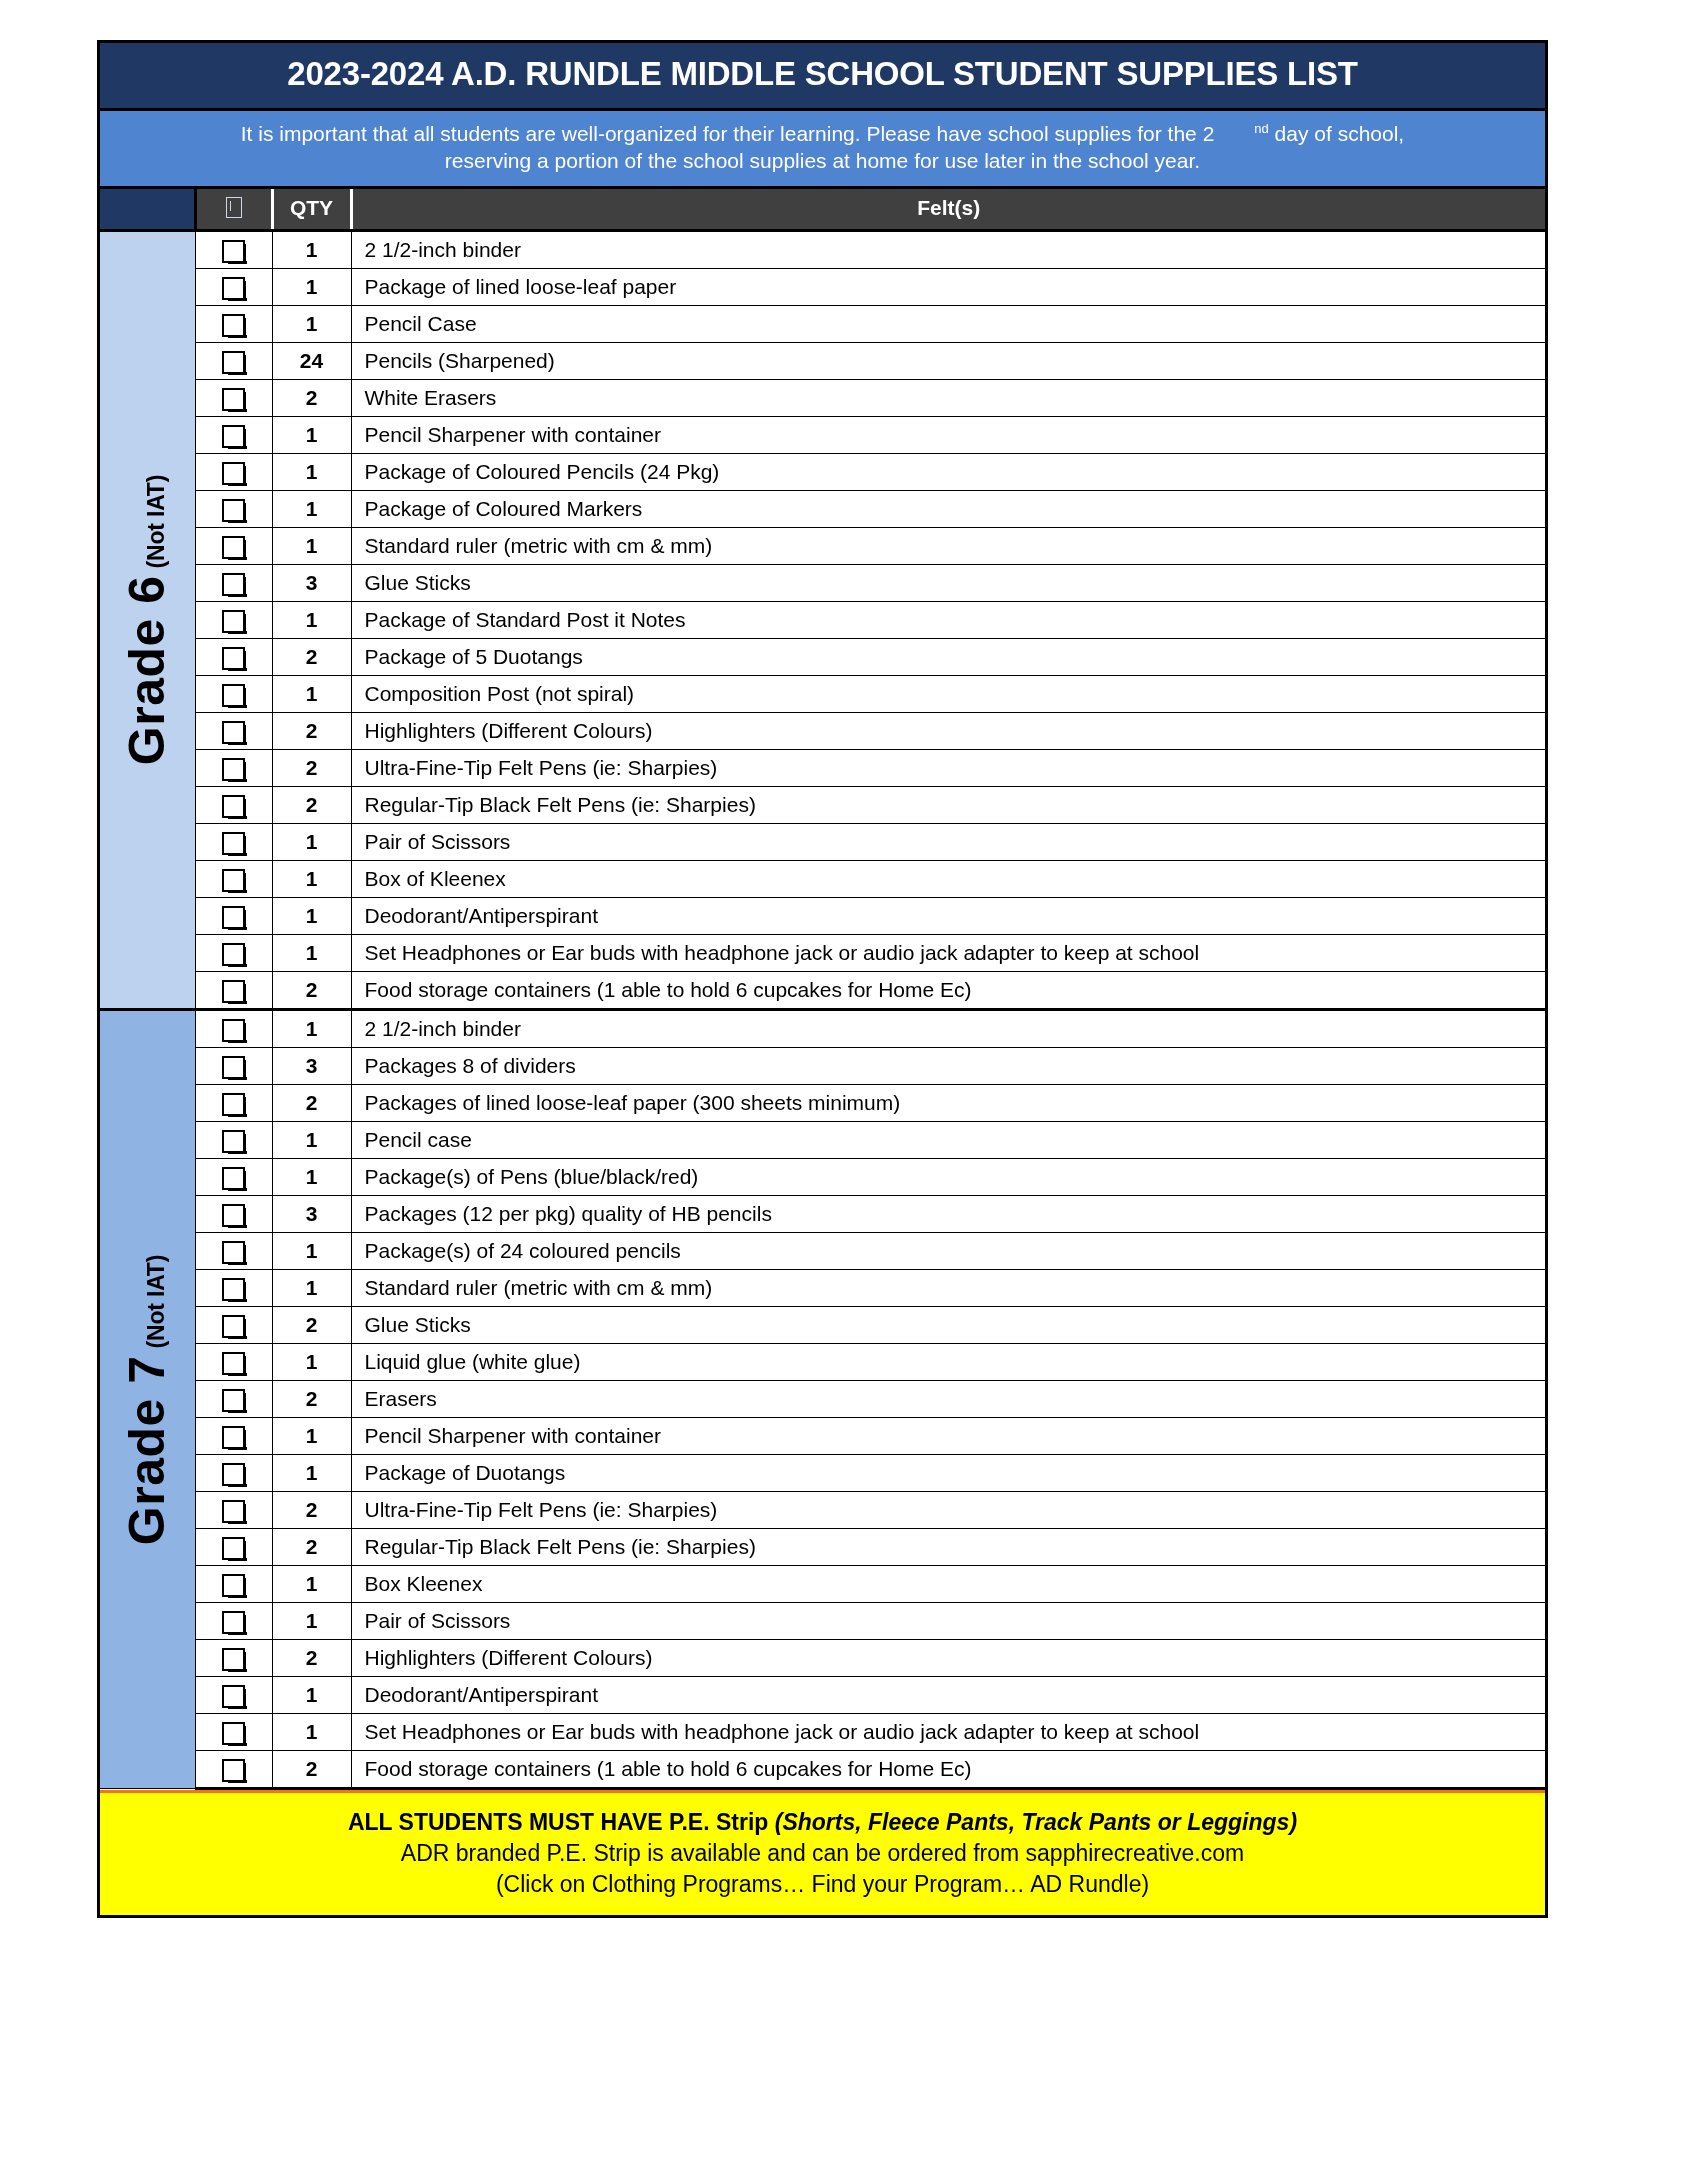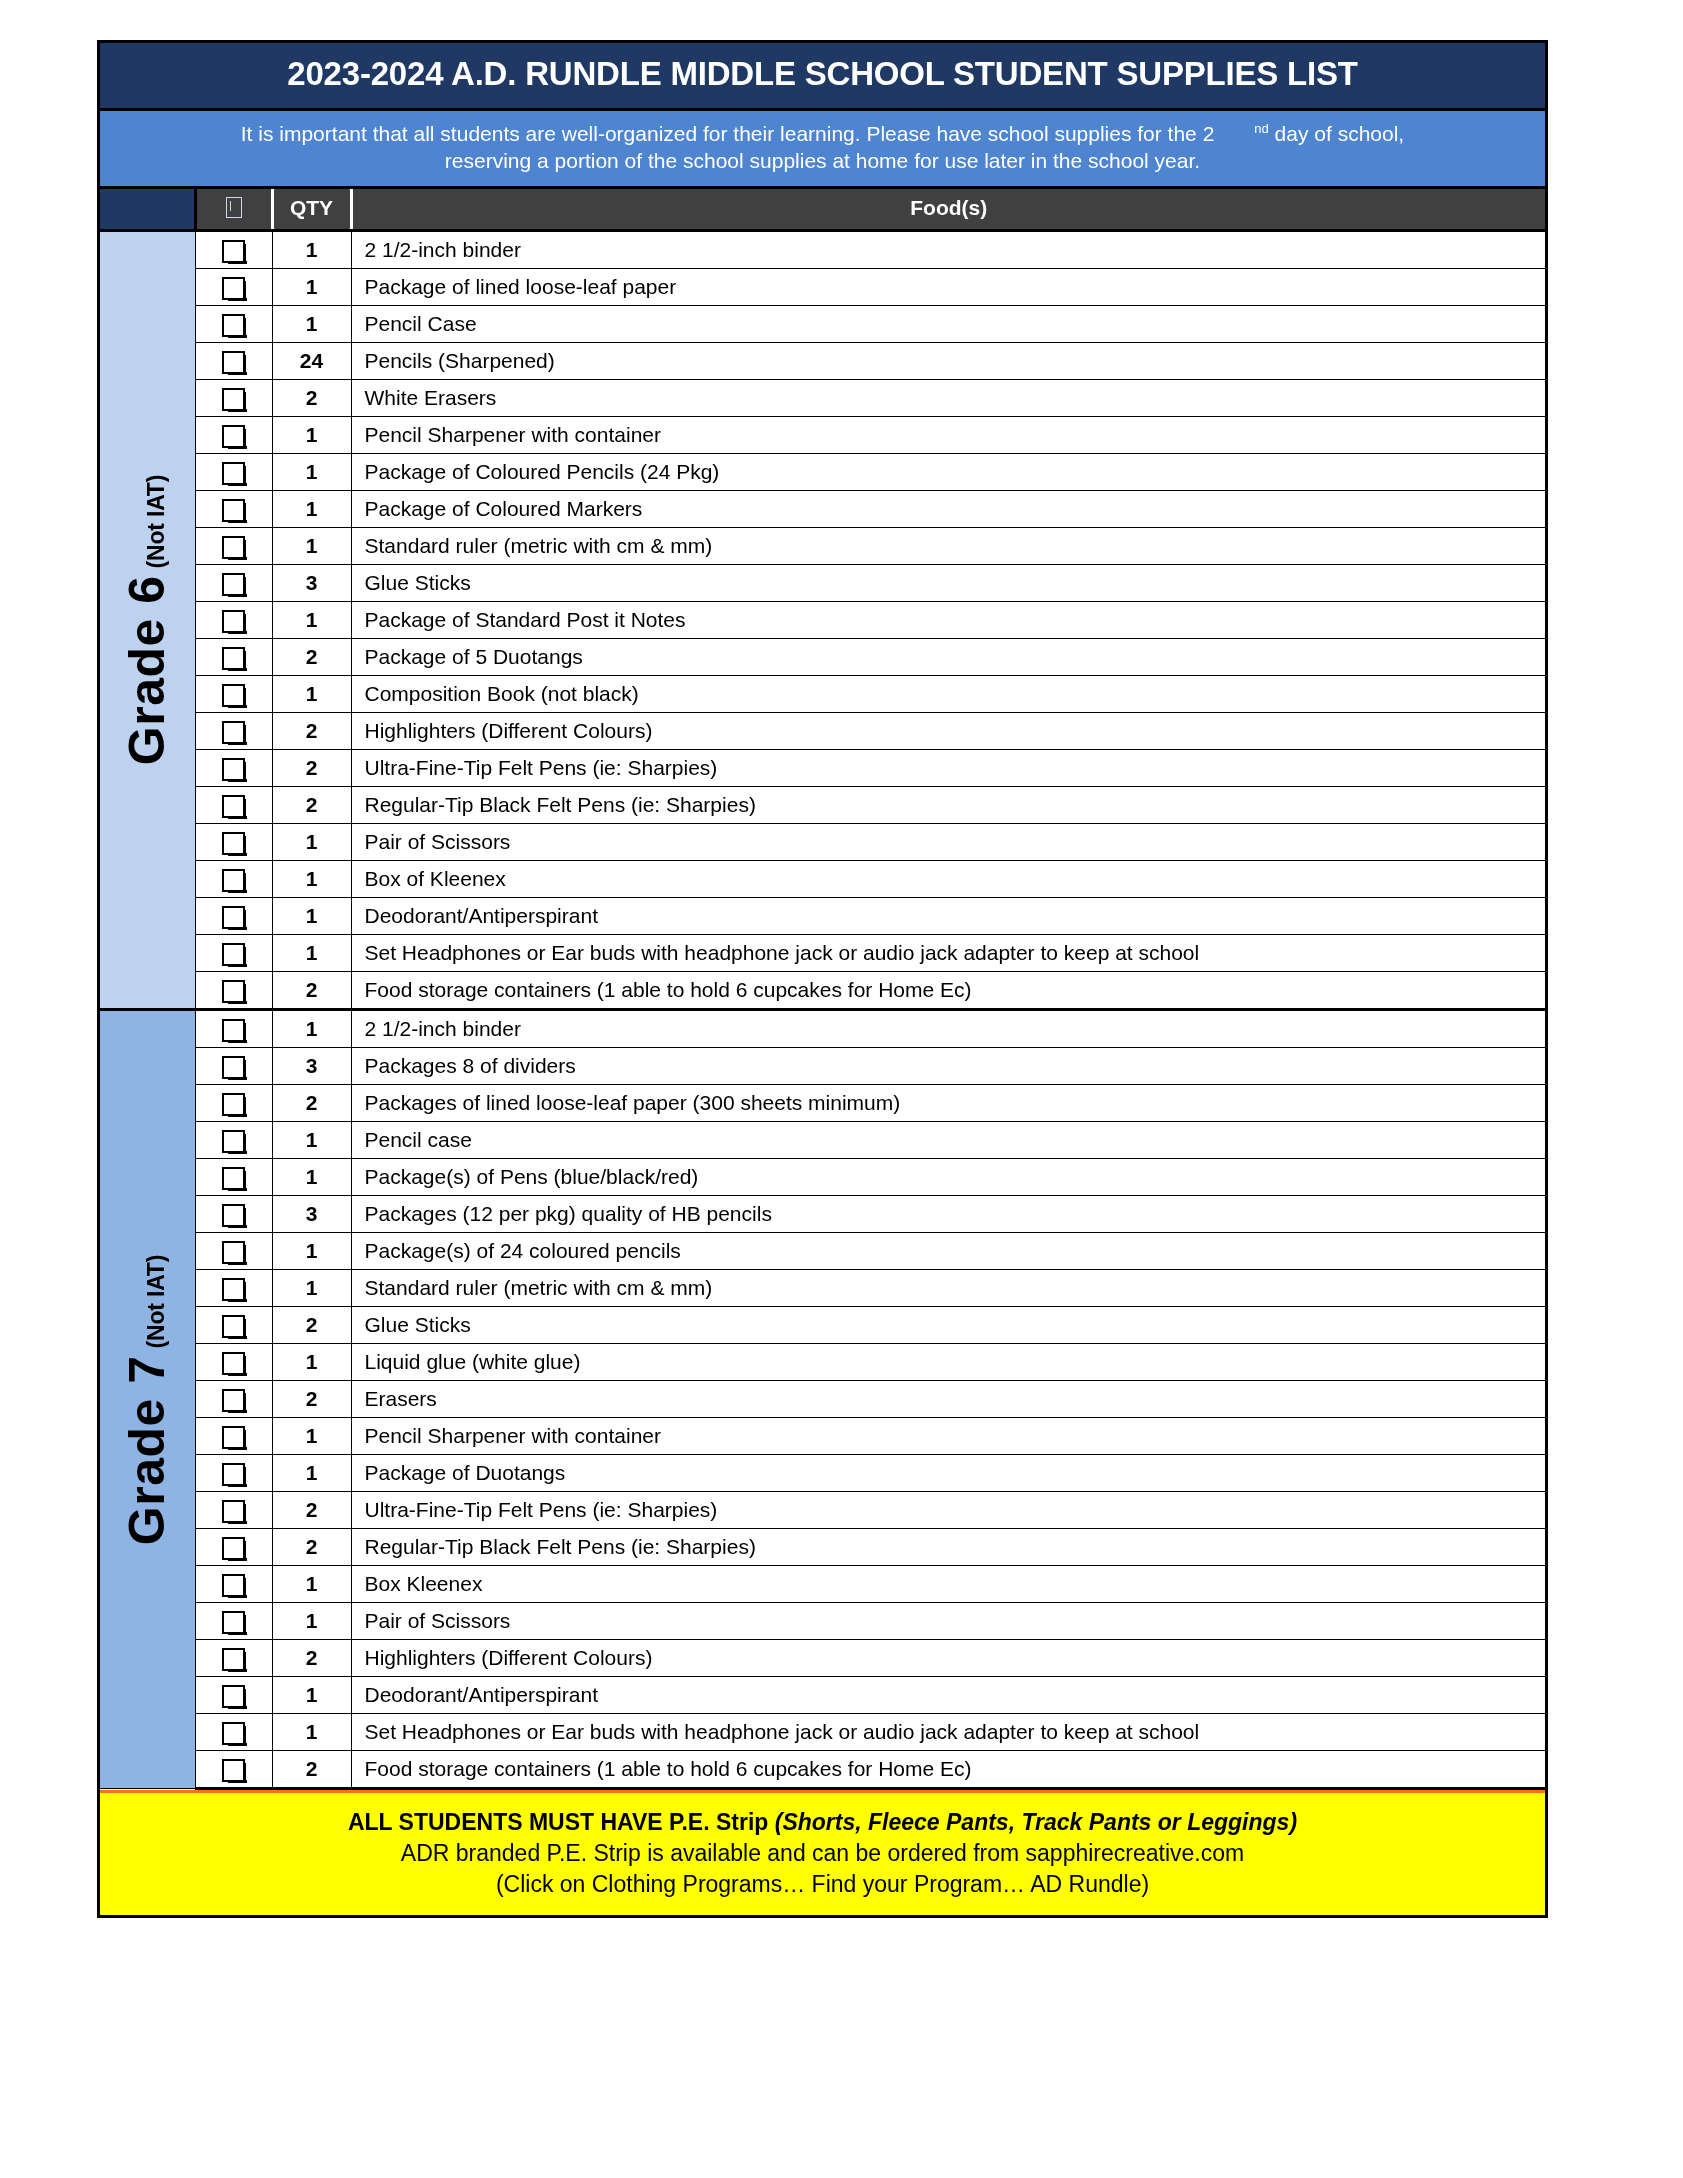--- a/index.html
+++ b/index.html
@@ -232,21 +232,21 @@
         <col class="c-grade">
           <col class="c-chk">
           <col class="c-qty">
           <col class="c-item">
       </colgroup>
       <thead>
         <tr>
           <th class="th-grade"></th>
           <th><span class="tofu"></span></th>
           <th>QTY</th>
-          <th class="th-item">Food(s)</th>
+          <th class="th-item">Felt(s)</th>
         </tr>
       </thead>
       <tbody id="table-body">
           <tr class="section-start">
             <td class="grade-cell" rowspan="21">
               <div class="grade-wrap">
                 <div class="grade-rot">
                   <span class="g-main">Grade 6</span>
                   <span class="g-sub">(Not IAT)</span>
                 </div>
@@ -307,21 +307,21 @@
             <td class="cell-item">Package of Standard Post it Notes</td>
           </tr>
           <tr>
             <td class="cell-chk"><span class="checkbox"></span></td>
             <td class="cell-qty">2</td>
             <td class="cell-item">Package of 5 Duotangs</td>
           </tr>
           <tr>
             <td class="cell-chk"><span class="checkbox"></span></td>
             <td class="cell-qty">1</td>
-            <td class="cell-item">Composition Book (not black)</td>
+            <td class="cell-item">Composition Post (not spiral)</td>
           </tr>
           <tr>
             <td class="cell-chk"><span class="checkbox"></span></td>
             <td class="cell-qty">2</td>
             <td class="cell-item">Highlighters (Different Colours)</td>
           </tr>
           <tr>
             <td class="cell-chk"><span class="checkbox"></span></td>
             <td class="cell-qty">2</td>
             <td class="cell-item">Ultra-Fine-Tip Felt Pens (ie: Sharpies)</td>

